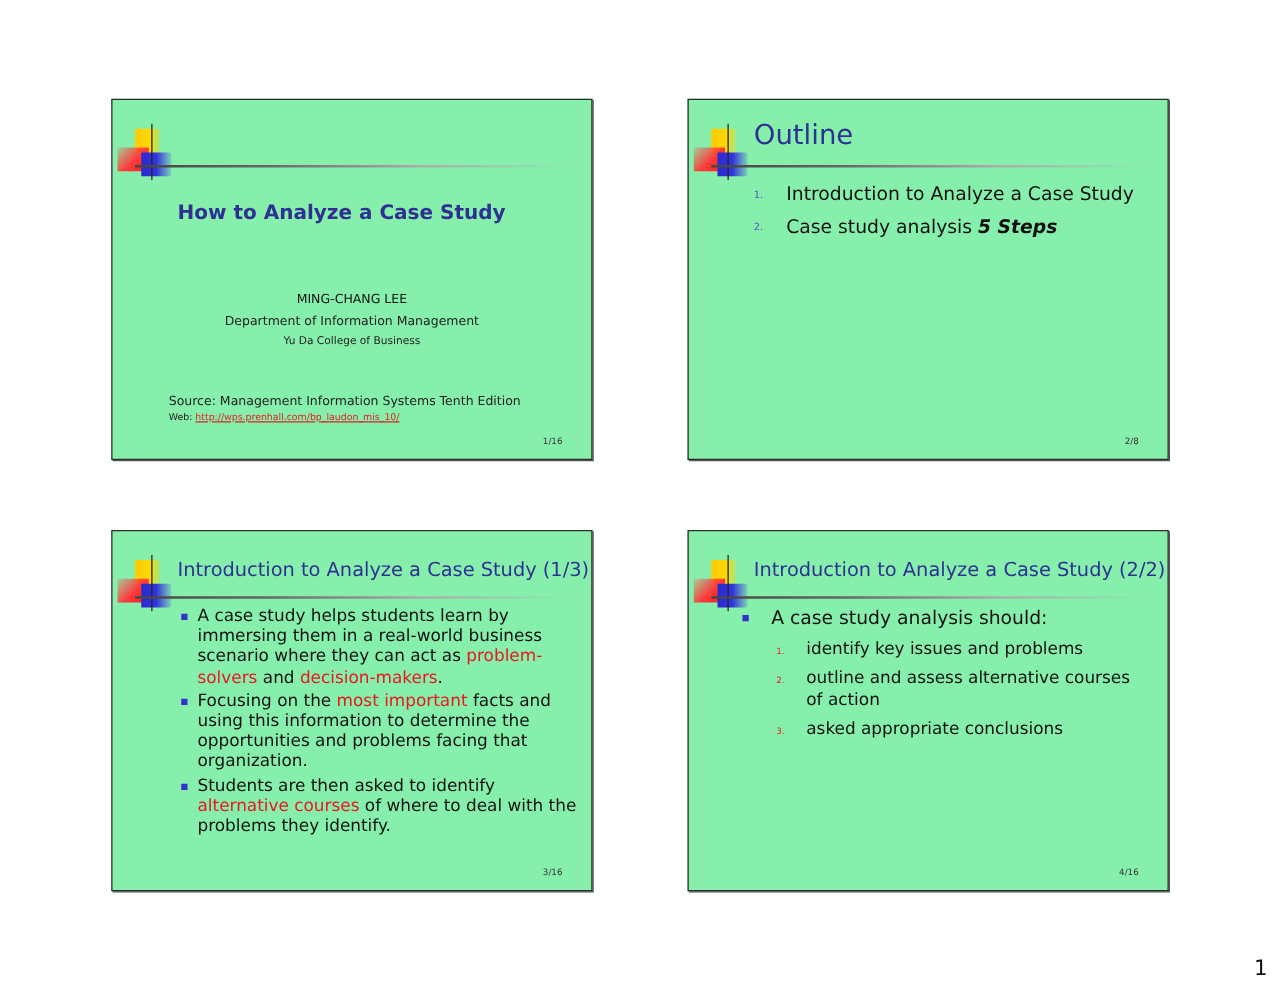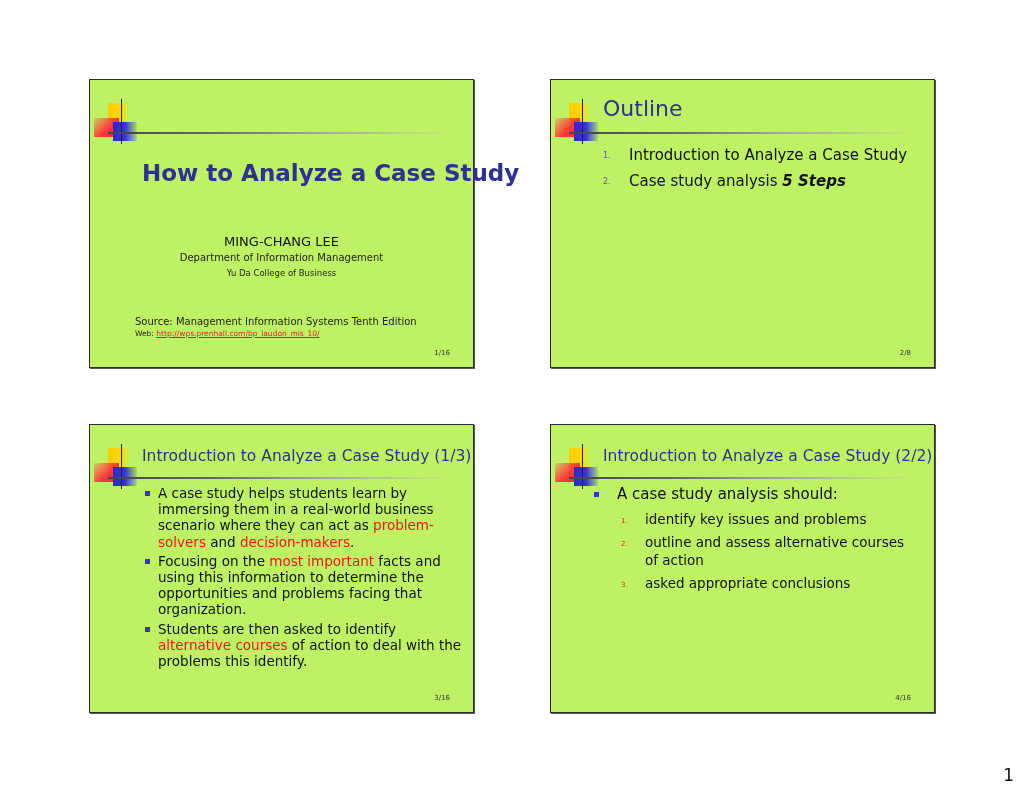--- a/index.html
+++ b/index.html
@@ -6,21 +6,21 @@
     body {
       width: 1024px; height: 791px; position: relative;
       background: #ffffff; overflow: hidden;
       font-family: "DejaVu Sans", "Liberation Sans", sans-serif;
       color: #000;
     }
     .slide {
       position: absolute; width: 383px; height: 287px;
       border: 1px solid #2b2b2b;
       box-shadow: 1px 1px 0 #555;
-      background: #bef264;
+      background: #86efac;
     }
     #slide1 { left: 89px; top: 79px; }
     #slide2 { left: 550px; top: 79px; }
     #slide3 { left: 89px; top: 424px; }
     #slide4 { left: 550px; top: 424px; }
 
     
     .deco { position: absolute; left: 0; top: 0; width: 383px; height: 80px; pointer-events: none; }
     .deco .yellow {
       position: absolute; left: 18px; top: 23px; width: 20px; height: 20px;
@@ -43,25 +43,25 @@
     }
 
     .page-num {
       position: absolute; right: 23px; bottom: 10px;
       font-size: 7px; color: #333;
     }
 
     
     .title-main {
       position: absolute; left: 52px; top: 80px; width: 320px;
-      font-size: 23px; font-weight: bold; color: #2e3192; white-space: nowrap;
+      font-size: 16px; font-weight: bold; color: #2e3192; white-space: nowrap;
     }
     .author {
       position: absolute; left: 0; width: 100%; text-align: center;
-      font-size: 13px; color: #111; top: 154px;
+      font-size: 10px; color: #111; top: 154px;
     }
     .dept { position: absolute; left: 0; width: 100%; text-align: center; font-size: 10px; color: #222; top: 172px; }
     .college { position: absolute; left: 0; width: 100%; text-align: center; font-size: 8.5px; color: #222; top: 188px; }
     .source { position: absolute; left: 45px; top: 236px; font-size: 10px; color: #222; }
     .web { position: absolute; left: 45px; top: 249px; font-size: 7.5px; color: #222; }
     .web a { color: #e0202a; text-decoration: underline; }
 
     
     .slide-heading {
       position: absolute; left: 52px; top: 15px;
@@ -148,21 +148,21 @@
     <li>
       <span class="sq"></span>
       <span>A case study helps students learn by immersing them in a real-world business scenario where they can act as </span><span class="red-text">problem-solvers</span><span> and </span><span class="red-text">decision-makers</span><span>.</span>
     </li>
     <li>
       <span class="sq"></span>
       <span>Focusing on the </span><span class="red-text">most important</span><span> facts and using this information to determine the opportunities and problems facing that organization.</span>
     </li>
     <li>
       <span class="sq"></span>
-      <span>Students are then asked to identify </span><span class="red-text">alternative courses</span><span> of action to deal with the problems this identify.</span>
+      <span>Students are then asked to identify </span><span class="red-text">alternative courses</span><span> of where to deal with the problems they identify.</span>
     </li>
   </ul>
   <div class="page-num">3/16</div>
 </div>
 
 <div class="slide" id="slide4">
   <div class="deco">
     <div class="yellow"></div>
       <div class="red"></div>
       <div class="blue"></div>

